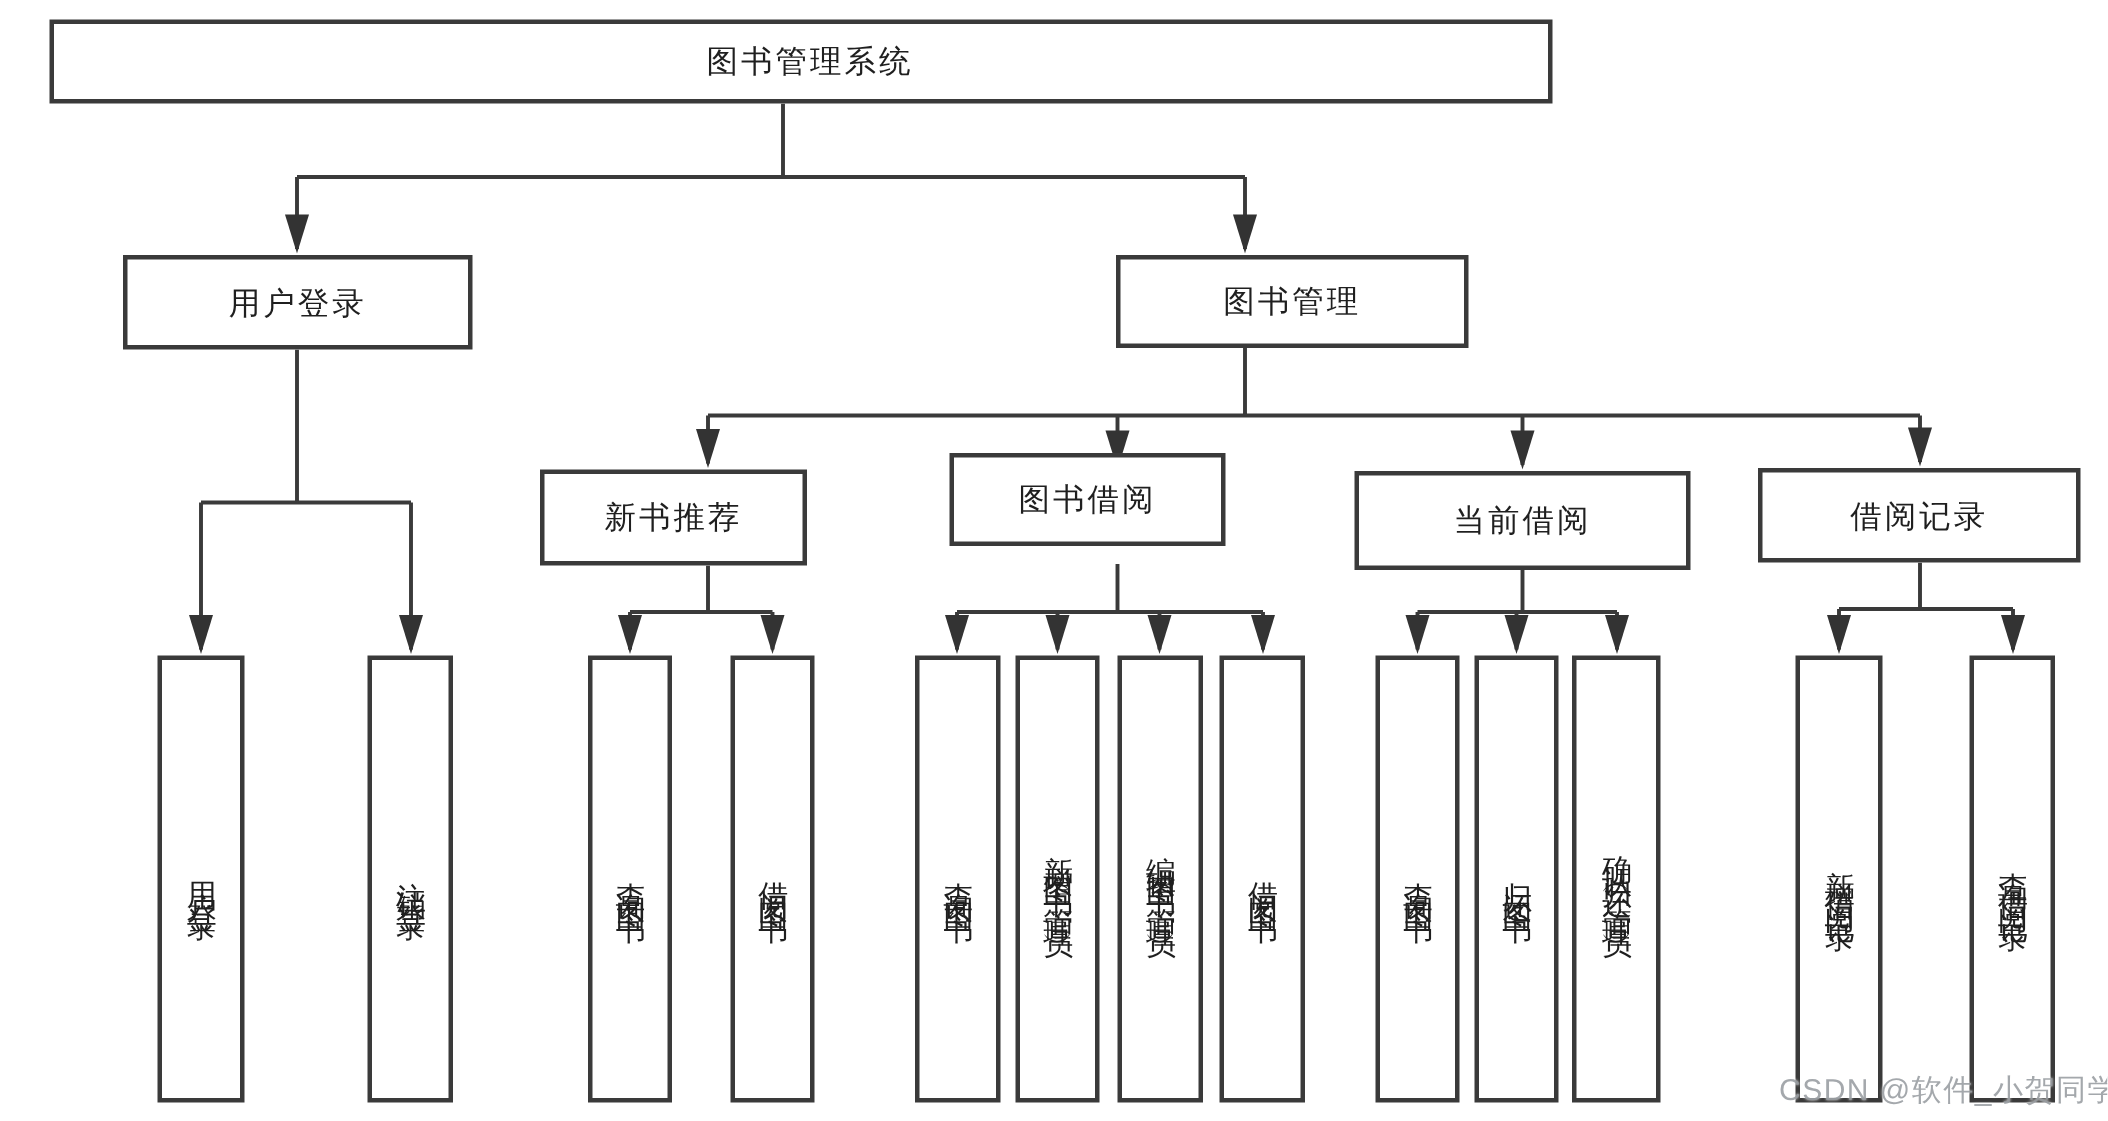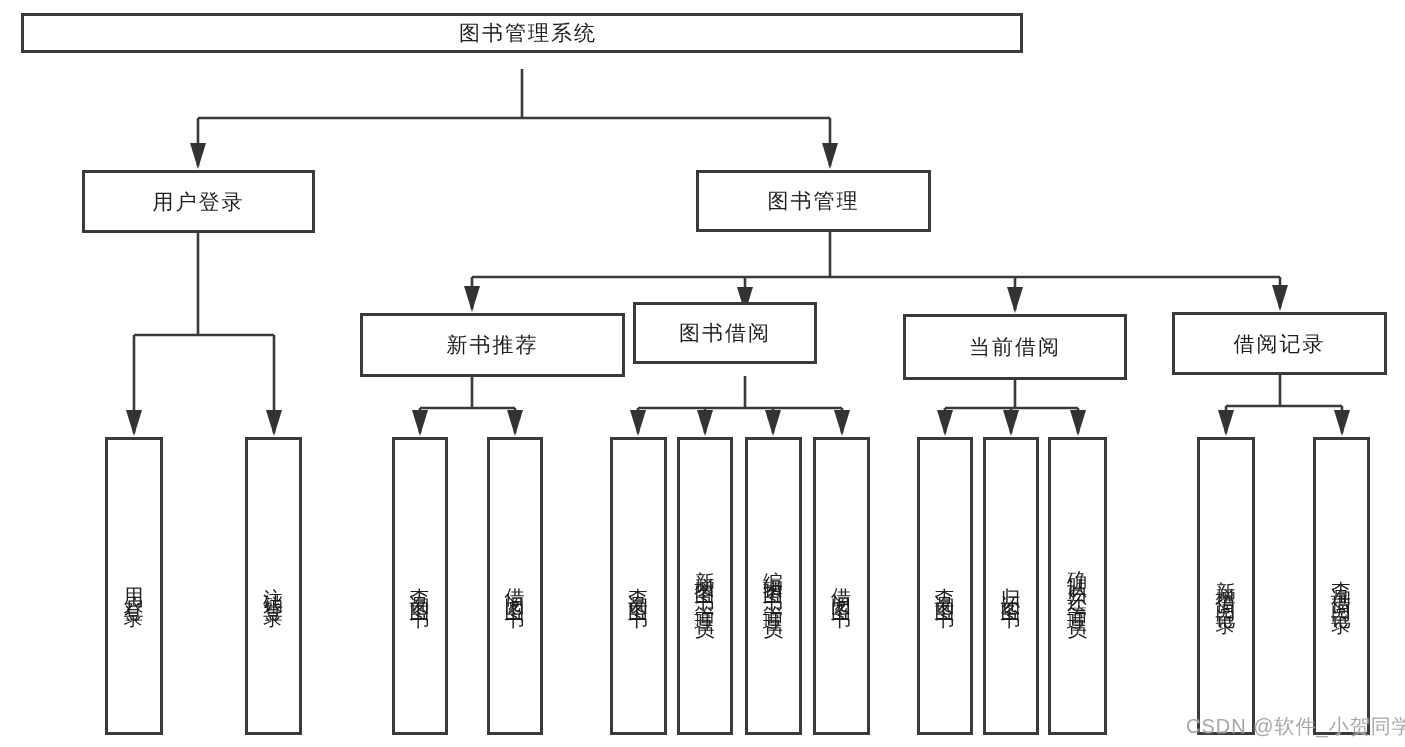--- a/index.html
+++ b/index.html
@@ -115,32 +115,32 @@
       <polygon points="1070,410 1086,410 1078,436"></polygon>
     </g>
 
     <g>
       <path d="M1280 375 V406 M1226 406 H1342 M1226 406 V433 M1342 406 V433"></path>
       <polygon points="1218,410 1234,410 1226,436"></polygon>
       <polygon points="1334,410 1350,410 1342,436"></polygon>
     </g>
   </svg>
 
-  <div class="node h" style="left:21px; top:13px; width:1002px; height:40px;padding-left:12px;">
+  <div class="node h" style="left:33px; top:13px; width:1002px; height:56px;padding-left:12px;">
     <span>图书管理系统</span>
   </div>
 
   <div class="node h" style="left:82px; top:170px; width:233px; height:63px;">
     <span>用户登录</span>
   </div>
-  <div class="node h" style="left:696px; top:170px; width:235px; height:62px;">
+  <div class="node h" style="left:744px; top:170px; width:235px; height:62px;">
     <span>图书管理</span>
   </div>
 
-  <div class="node h" style="left:360px; top:313px; width:265px; height:64px;">
+  <div class="node h" style="left:360px; top:313px; width:178px; height:64px;">
     <span>新书推荐</span>
   </div>
   <div class="node h" style="left:633px; top:302px; width:184px; height:62px;">
     <span>图书借阅</span>
   </div>
   <div class="node h" style="left:903px; top:314px; width:224px; height:66px;">
     <span>当前借阅</span>
   </div>
   <div class="node h" style="left:1172px; top:312px; width:215px; height:63px;text-align:right;">
     <span>借阅记录</span>

